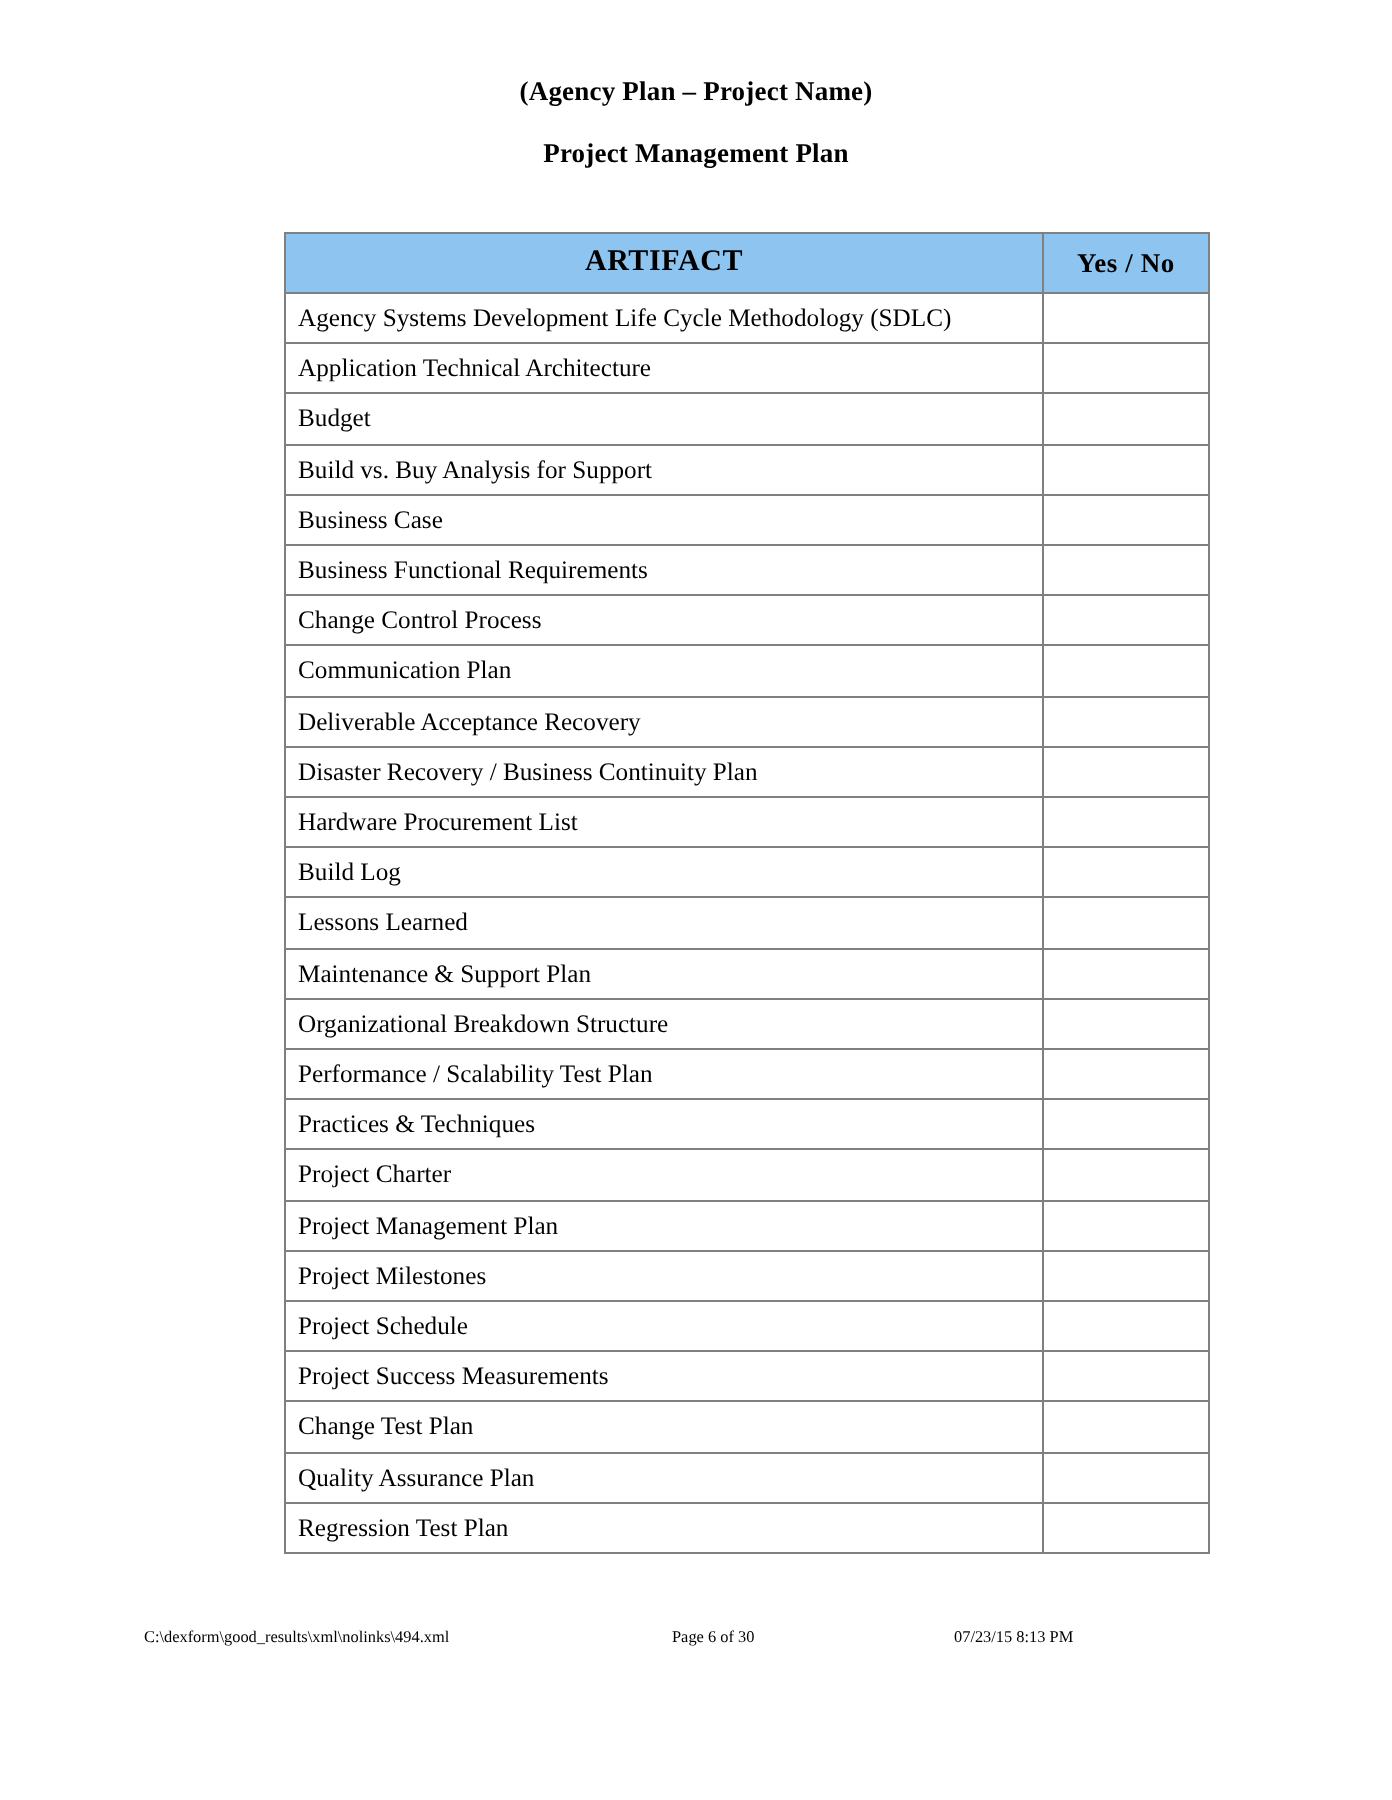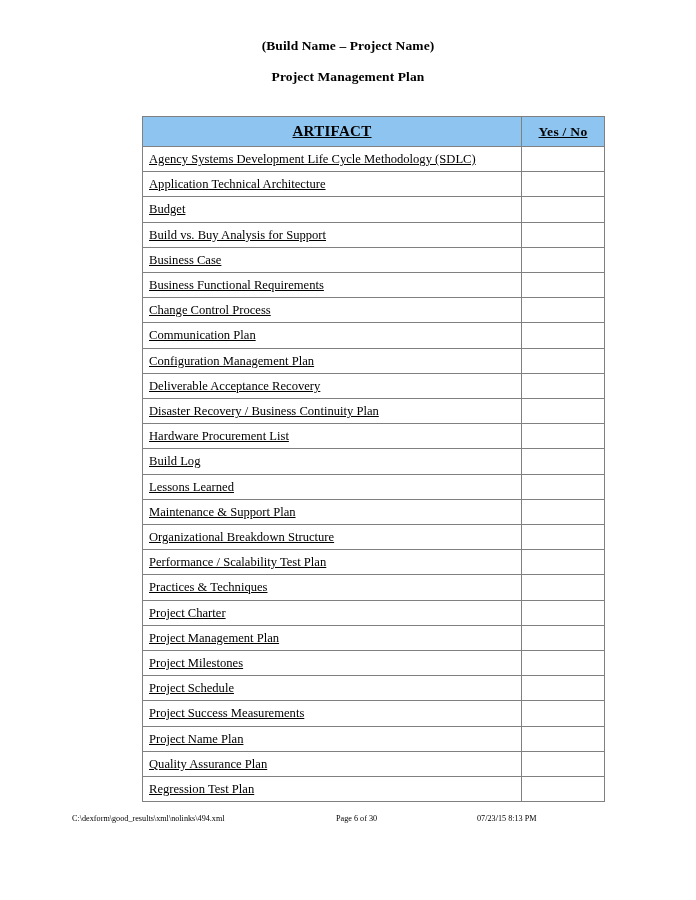--- a/index.html
+++ b/index.html
@@ -60,21 +60,20 @@
     table-layout: fixed;
   }
   table.artifact-table col.col-artifact { width: 379px; }
   table.artifact-table col.col-yesno    { width: 83px; }
 
   table.artifact-table th,
   table.artifact-table td {
     border: 1px solid #808080;
     padding: 0;
     vertical-align: middle;
-    text-decoration: underline;
   }
 
   
   table.artifact-table {
     border: 1px solid #4d4d4d;
   }
 
   thead th {
     background: #8ec5f0;
     height: 29px;
@@ -128,21 +127,21 @@
     top: 0;
     white-space: nowrap;
   }
 </style>
 </head>
 <body>
 
 <div class="page">
 
   <div class="doc-titles">
-    <div class="title-line-1">(Build Name – Project Name)</div>
+    <div class="title-line-1">(Agency Plan – Project Name)</div>
     <div class="title-line-2">Project Management Plan</div>
   </div>
 
   <div class="artifact-table-wrap">
     <table class="artifact-table">
       <colgroup>
         <col class="col-artifact">
         <col class="col-yesno">
       </colgroup>
       <thead>
@@ -178,24 +177,20 @@
           </tr>
           <tr>
             <td class="cell-artifact">Change Control Process</td>
             <td class="cell-yesno"></td>
           </tr>
           <tr>
             <td class="cell-artifact">Communication Plan</td>
             <td class="cell-yesno"></td>
           </tr>
           <tr>
-            <td class="cell-artifact">Configuration Management Plan</td>
-            <td class="cell-yesno"></td>
-          </tr>
-          <tr>
             <td class="cell-artifact">Deliverable Acceptance Recovery</td>
             <td class="cell-yesno"></td>
           </tr>
           <tr>
             <td class="cell-artifact">Disaster Recovery / Business Continuity Plan</td>
             <td class="cell-yesno"></td>
           </tr>
           <tr>
             <td class="cell-artifact">Hardware Procurement List</td>
             <td class="cell-yesno"></td>
@@ -238,21 +233,21 @@
           </tr>
           <tr>
             <td class="cell-artifact">Project Schedule</td>
             <td class="cell-yesno"></td>
           </tr>
           <tr>
             <td class="cell-artifact">Project Success Measurements</td>
             <td class="cell-yesno"></td>
           </tr>
           <tr>
-            <td class="cell-artifact">Project Name Plan</td>
+            <td class="cell-artifact">Change Test Plan</td>
             <td class="cell-yesno"></td>
           </tr>
           <tr>
             <td class="cell-artifact">Quality Assurance Plan</td>
             <td class="cell-yesno"></td>
           </tr>
           <tr>
             <td class="cell-artifact">Regression Test Plan</td>
             <td class="cell-yesno"></td>
           </tr>

